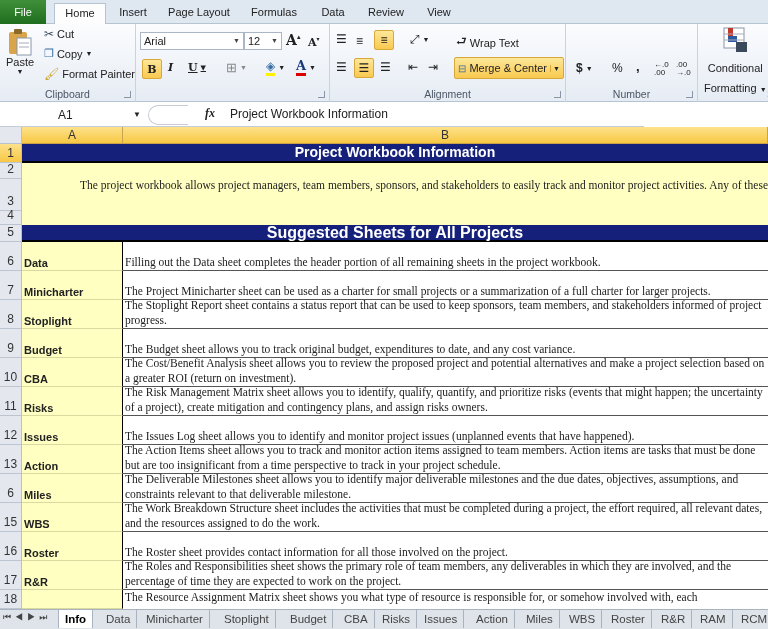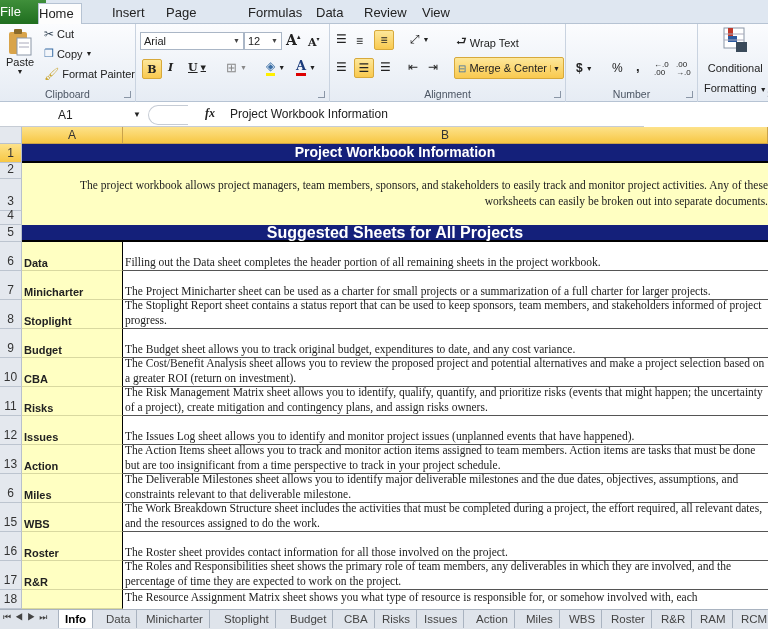--- a/index.html
+++ b/index.html
@@ -1,20 +1,20 @@
 <!DOCTYPE html>
 <html><head>
 <meta charset="utf-8">
 <style>
   * { box-sizing: border-box; margin: 0; padding: 0; }
   body { width: 768px; height: 629px; overflow: hidden; background: #fff; font-family: "Liberation Sans", sans-serif; font-size: 11px; color: #222; position: relative; }
 
   
   .tabbar { position: absolute; left: 0; top: 0; width: 768px; height: 24px; background: #dfe7f1; border-bottom: 1px solid #b6c3d3; }
-  .tab { position: absolute; top: 3px; height: 21px; line-height: 19px; font-size: 13px; color: #222; text-align: left; }
+  .tab { position: absolute; top: 3px; height: 21px; line-height: 19px; font-size: 11px; color: #222; text-align: center; }
   .tab.file { left: 0; top: 0; height: 24px; width: 46px; background: linear-gradient(#3f8f3a, #1f6e1f); color: #fff; line-height: 24px; }
   .tab.active { background: #fdfdfd; border: 1px solid #b6c3d3; border-bottom: none; height: 22px; }
 
   
   .ribbon { position: absolute; left: 0; top: 24px; width: 768px; height: 78px; background: linear-gradient(#fbfcfe, #e6ecf4); border-bottom: 1px solid #b6c3d3; }
   .group { position: absolute; top: 0; height: 78px; border-right: 1px solid #c9d3e0; }
   .group-label { position: absolute; bottom: 2px; left: 0; right: 0; text-align: center; font-size: 10.5px; color: #4b5563; }
   .launcher { position: absolute; bottom: 4px; right: 4px; width: 7px; height: 7px; border: 1px solid #8a96a6; border-left: none; border-top: none; }
   .rbtn { position: absolute; font-size: 11px; color: #222; display: flex; align-items: center; gap: 3px; white-space: nowrap; }
   .sel { position: absolute; height: 18px; border: 1px solid #aab6c6; background: #fff; font-size: 11px; line-height: 16px; padding-left: 3px; }
@@ -44,21 +44,21 @@
   .sheetbar { position: absolute; left: 0; top: 609px; width: 768px; height: 20px; background: #dfe4eb; border-top: 1px solid #a9b3c0; }
   .navbtns { position: absolute; left: 3px; top: 2px; font-size: 9px; color: #444; letter-spacing: 4px; }
   .stab { position: absolute; top: 0; height: 18px; font-size: 11.5px; line-height: 18px; color: #444; padding: 0 6px; border-right: 1px solid #a9b3c0; }
   .stab.active { background: #fff; color: #000; font-weight: bold; border-left: 1px solid #a9b3c0; }
 </style>
 </head>
 <body>
 
 <div class="tabbar">
   <div class="tab file">File</div>
-  <div class="tab active" style="left:38px;width:44px;">Home</div>
+  <div class="tab active" style="left:54px;width:52px;">Home</div>
   <div class="tab" style="left:112px;width:42px;">Insert</div>
   <div class="tab" style="left:166px;width:66px;">Page Layout</div>
   <div class="tab" style="left:248px;width:52px;">Formulas</div>
   <div class="tab" style="left:316px;width:34px;">Data</div>
   <div class="tab" style="left:364px;width:44px;">Review</div>
   <div class="tab" style="left:422px;width:34px;">View</div>
 </div>
 
 <div class="ribbon">
 
@@ -219,21 +219,20 @@
 <div class="rowhdr sel1" style="top:144px;height:19px;">1</div>
 <div class="rowhdr" style="top:163px;height:16px;">2</div>
 <div class="rowhdr" style="top:179px;height:32px;">3</div>
 <div class="rowhdr" style="top:211px;height:14px;">4</div>
 <div class="rowhdr" style="top:225px;height:17px;">5</div>
 
 <div class="band" style="top:144px;height:19px;font-size:14px;line-height:17px;"><span>Project Workbook Information</span></div>
 
 <div class="intro">
   <div>The project workbook allows project managers, team members, sponsors, and stakeholders to easily track and monitor project activities. Any of these</div>
-  <div>worksheets can easily be broken out into separate documents.</div>
 </div>
 
 <div class="band" style="top:225px;height:17px;font-size:16px;line-height:15px;"><span>Suggested Sheets for All Projects</span></div>
 
 <div id="rows">
     <div class="rowhdr" style="top: 242px; height: 29px;">6</div>
     <div class="cellA" style="top: 242px; height: 29px;">
       <span>Data</span>
     </div>
     <div class="cellB" style="top: 242px; height: 29px;">

